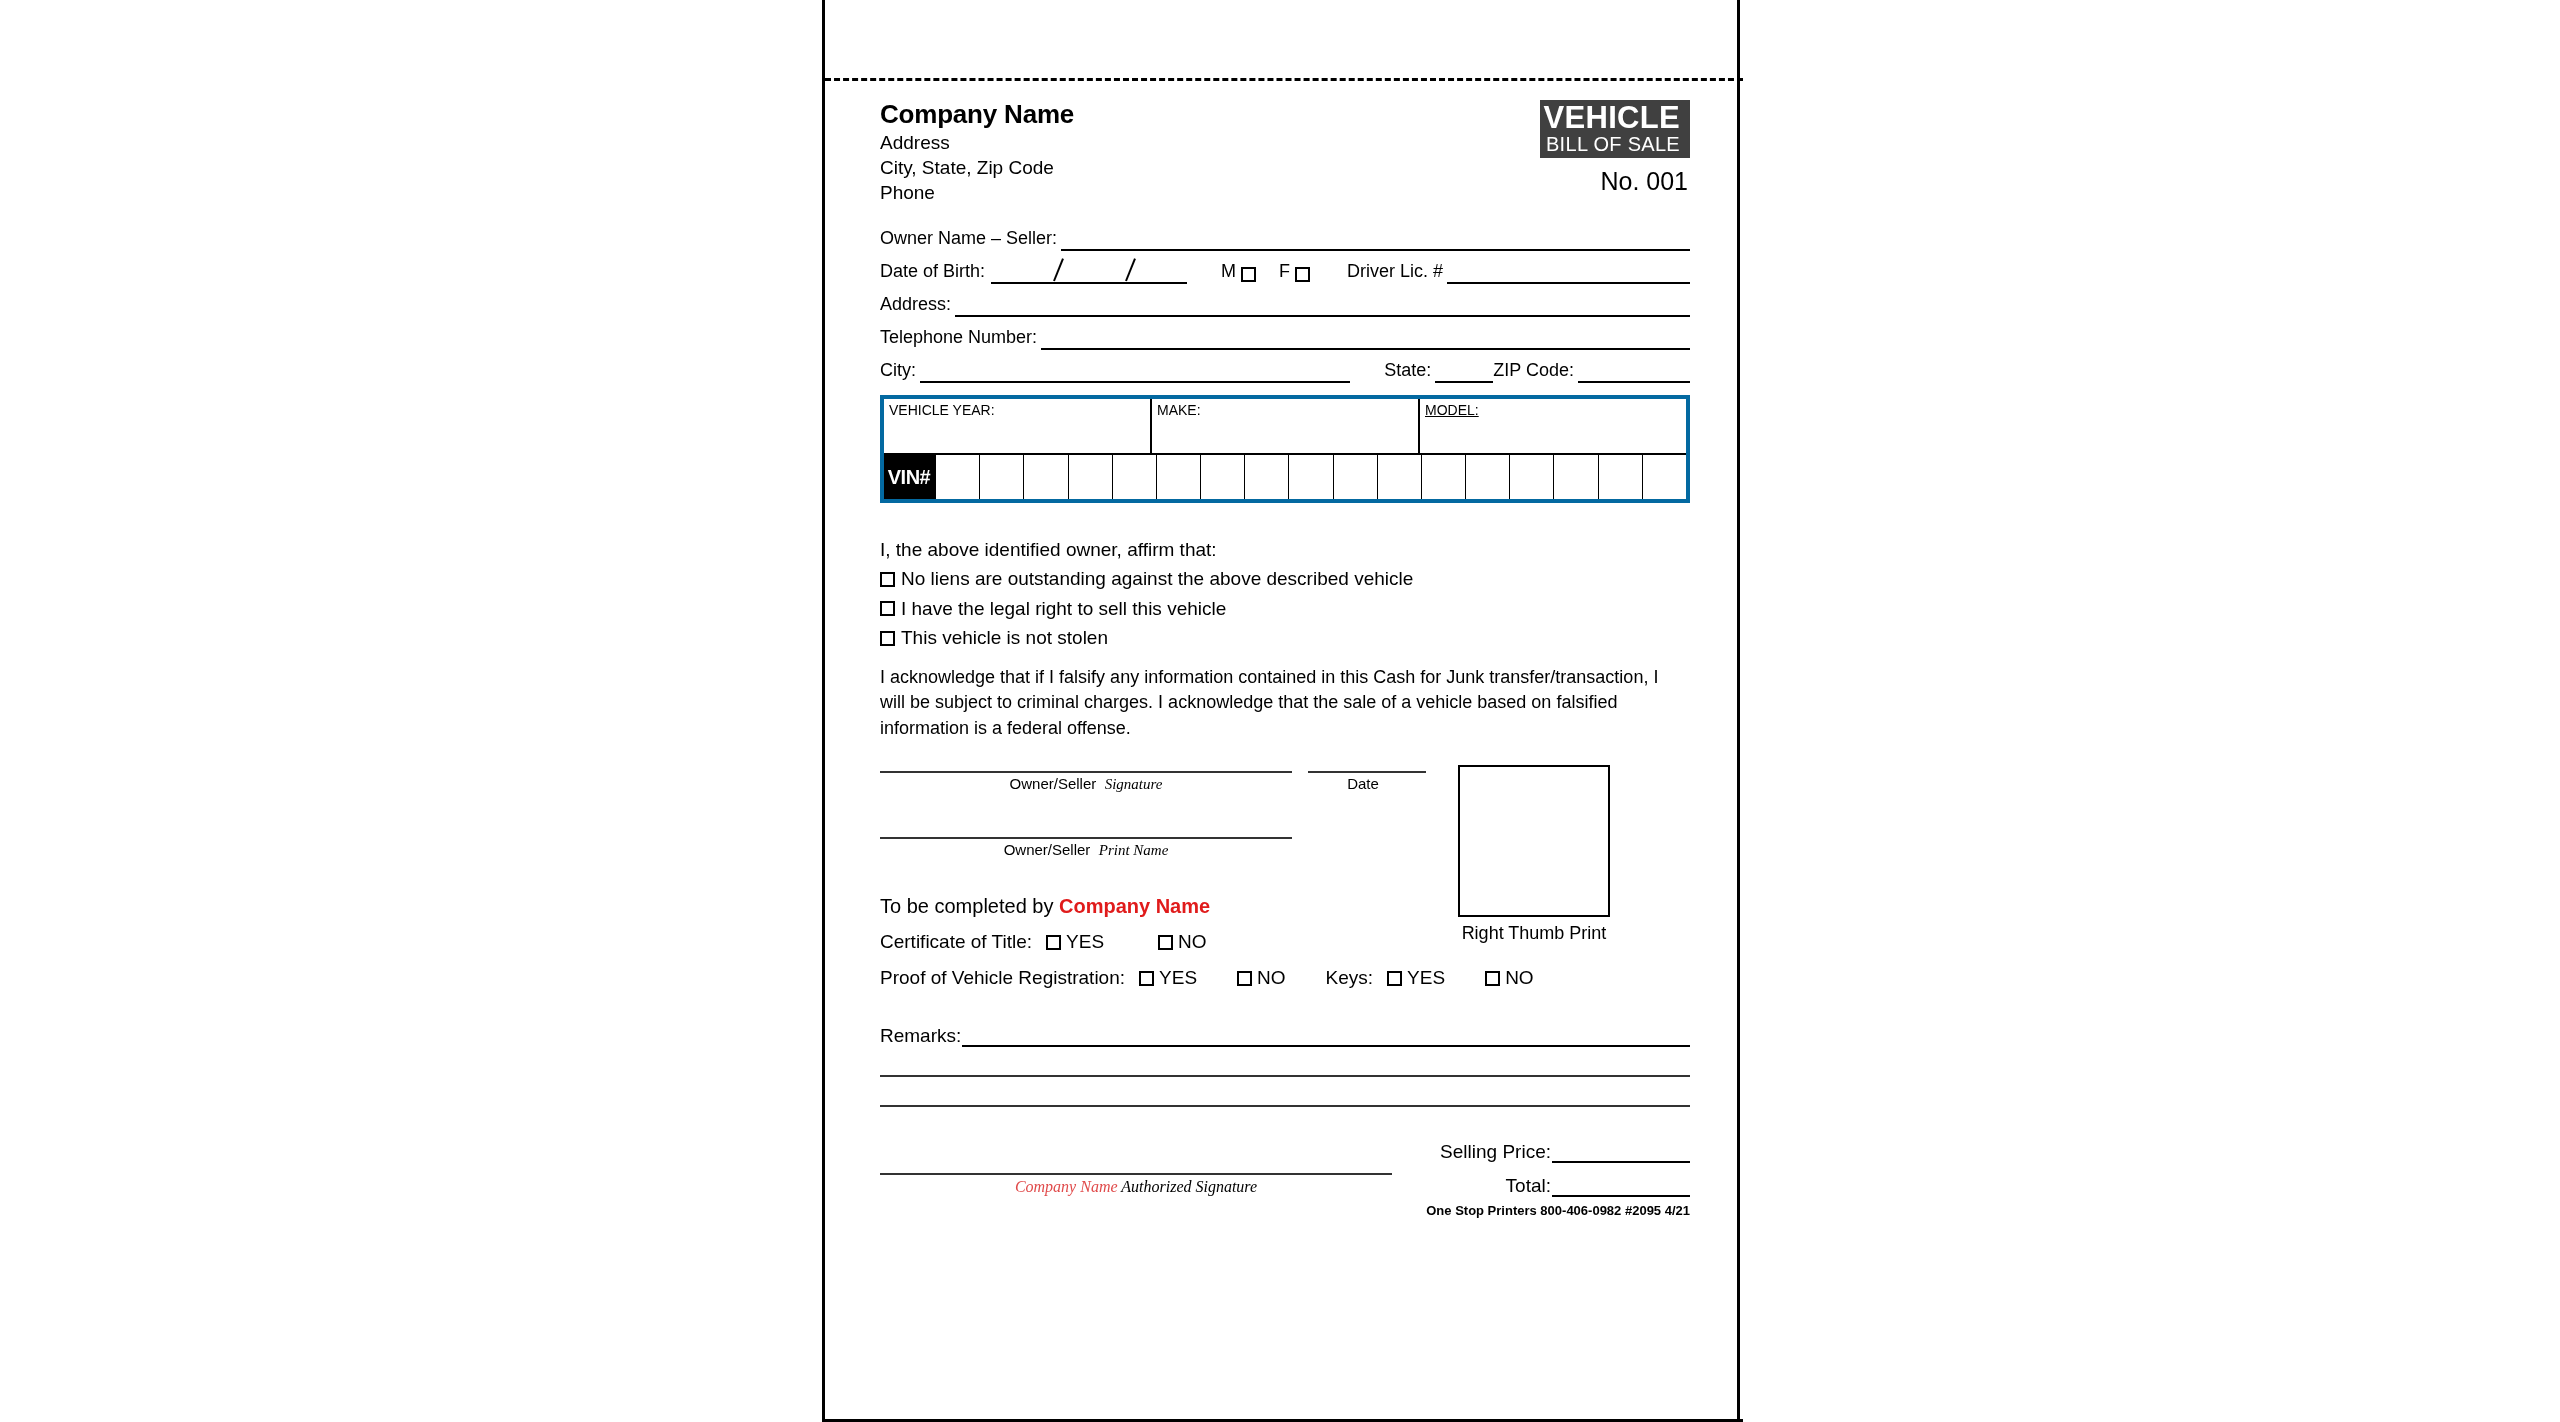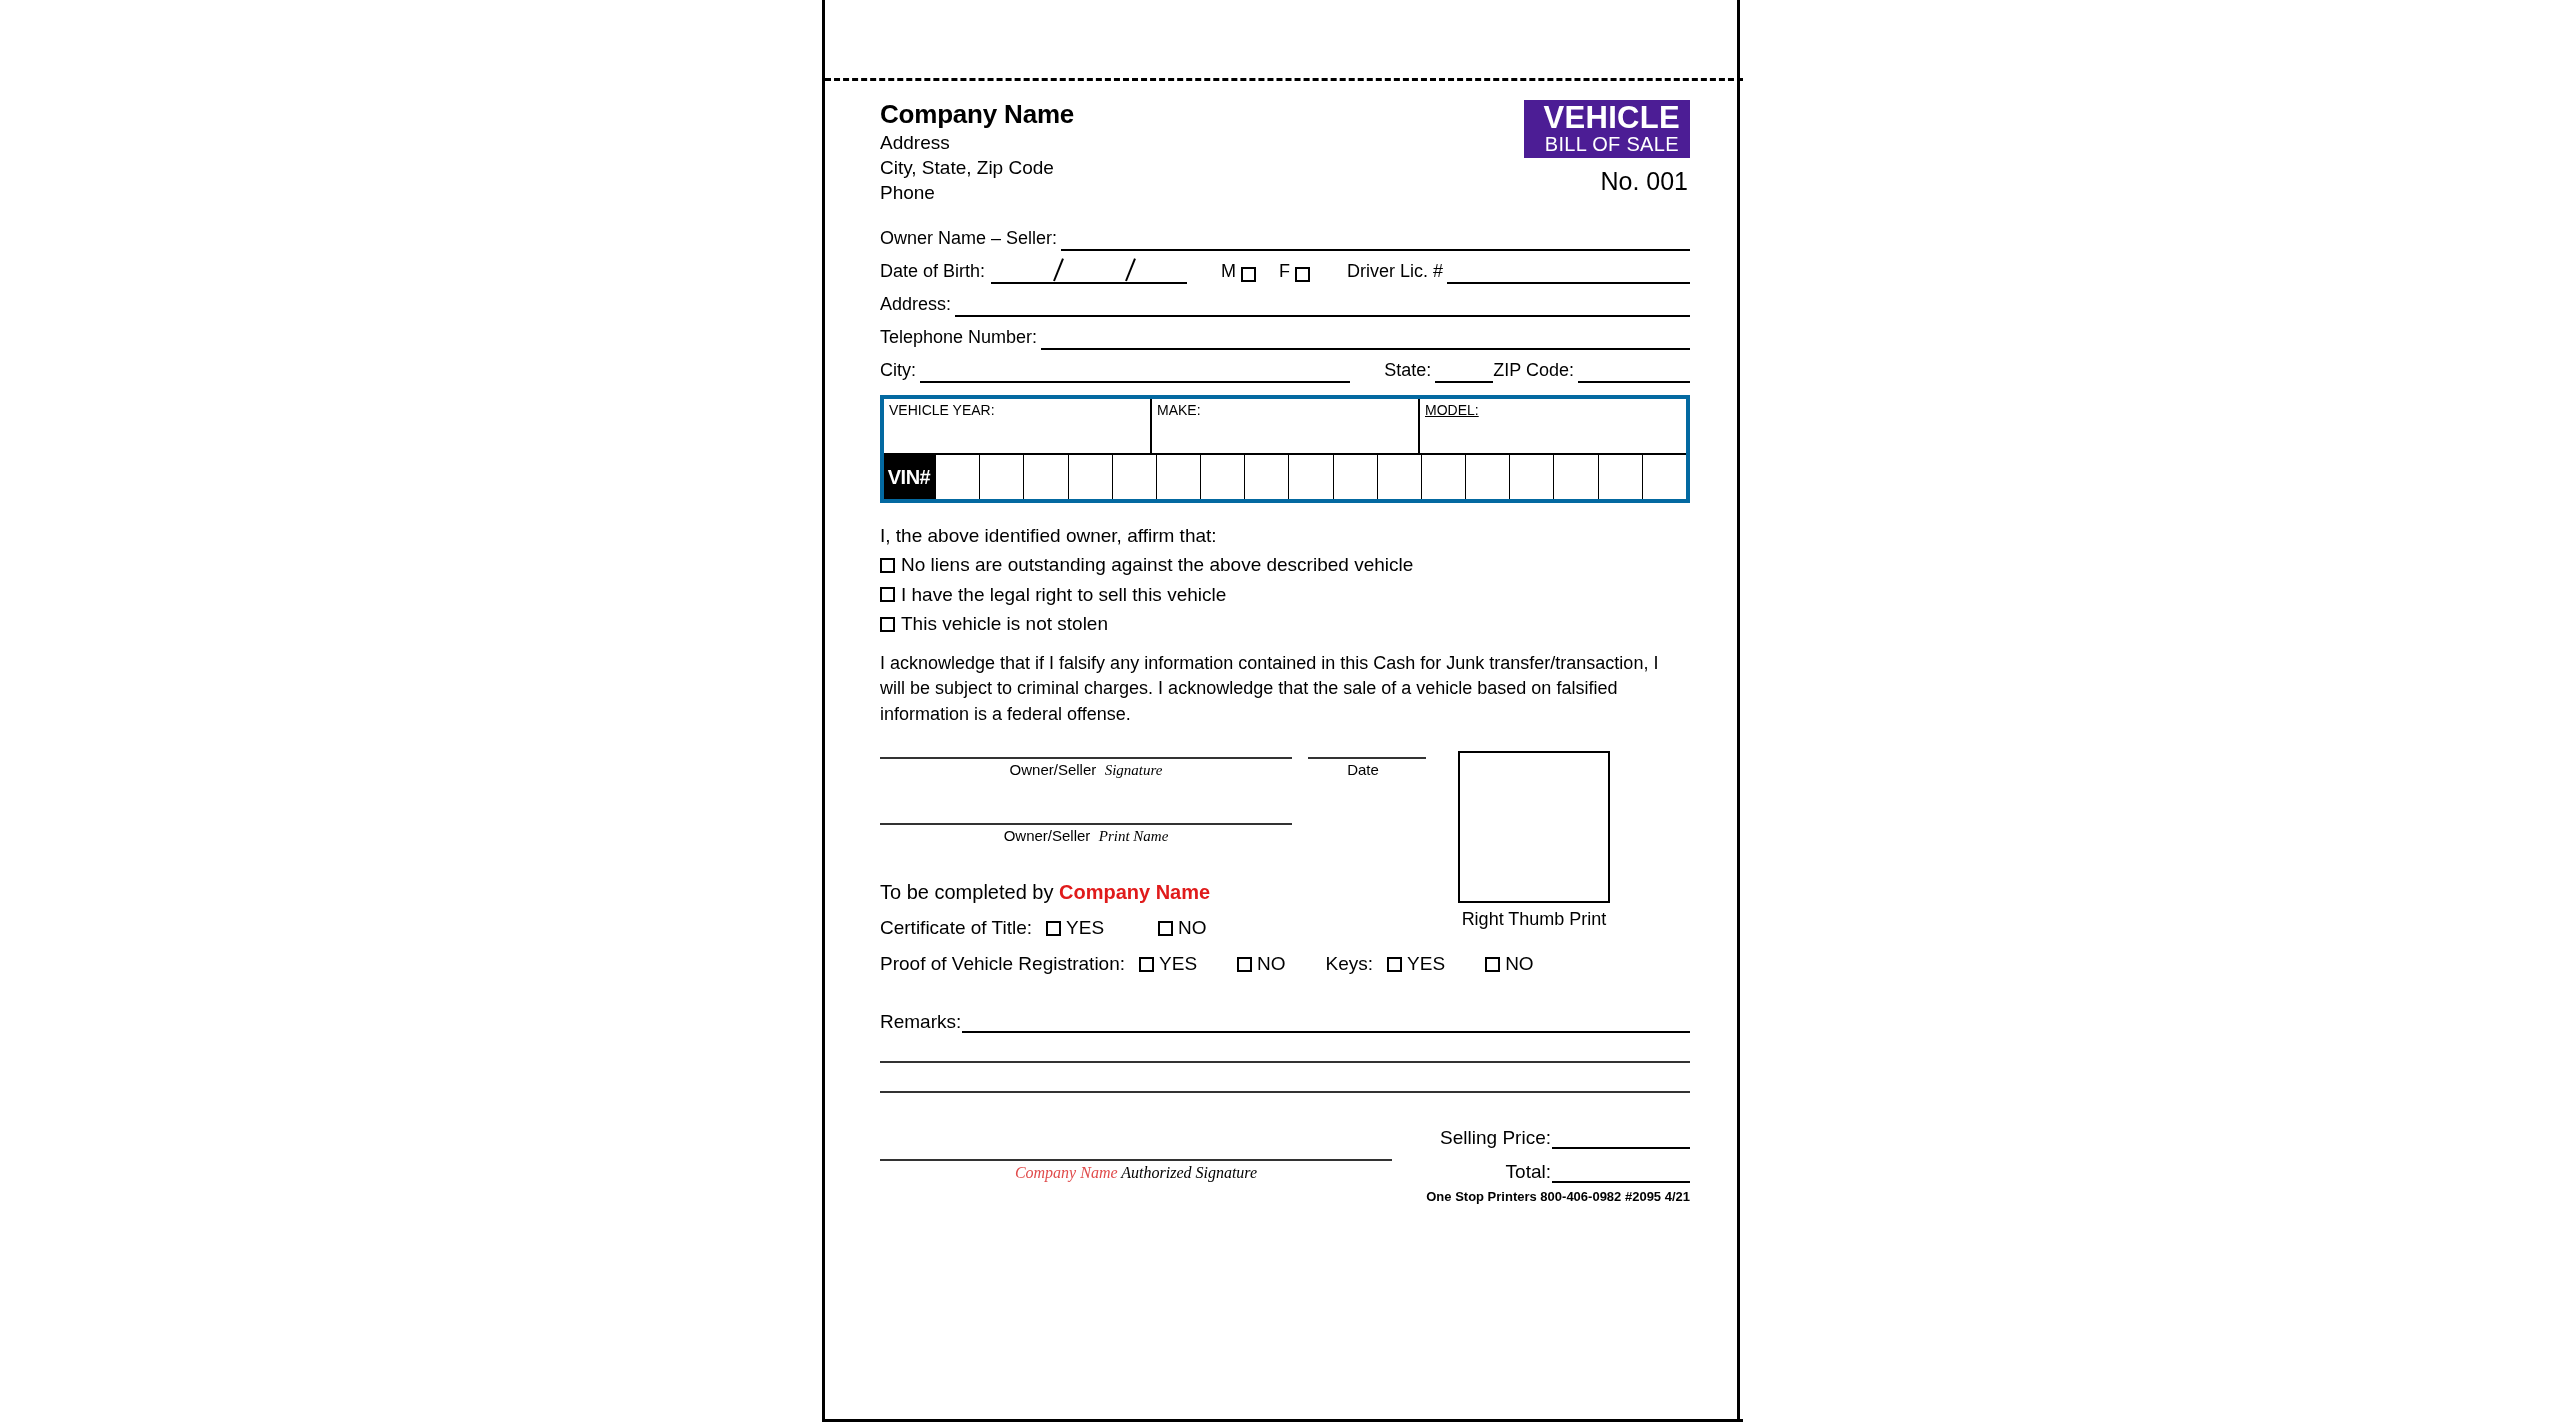--- a/index.html
+++ b/index.html
@@ -78,24 +78,24 @@
   }
 
   .badge-block {
     position: absolute;
     right: 0;
     top: 0;
     text-align: right;
   }
   .bos-badge {
     display: inline-block;
-    background: #4c1d95;
+    background: #404040;
     color: #fff;
-    padding: 2px 10px 4px 20px;
-    text-align: center;
+    padding: 2px 10px 4px 4px;
+    text-align: right;
     line-height: 1.0;
   }
   .bos-badge .l1 {
     display: block;
     font-size: 31px;
     font-weight: bold;
     letter-spacing: 0.3px;
   }
   .bos-badge .l2 {
     display: block;
@@ -198,21 +198,21 @@
     letter-spacing: -0.5px;
   }
   .vin-boxes { display: flex; flex: 1; }
   .vin-cell {
     flex: 1;
     border-left: 1px solid #000;
   }
   .vin-cell:first-child { border-left: 2px solid #000; }
 
   
-  .affirm { margin-top: 18px; }
+  .affirm { margin-top: 32px; }
   .affirm-intro { font-size: 19px; color: #000; line-height: 1.55; }
   .affirm-item {
     font-size: 19px;
     color: #000;
     line-height: 1.55;
     white-space: nowrap;
   }
   .affirm-item .cbox { margin-left: 0; margin-right: 6px; }
   .ack-para {
     font-size: 18px;

